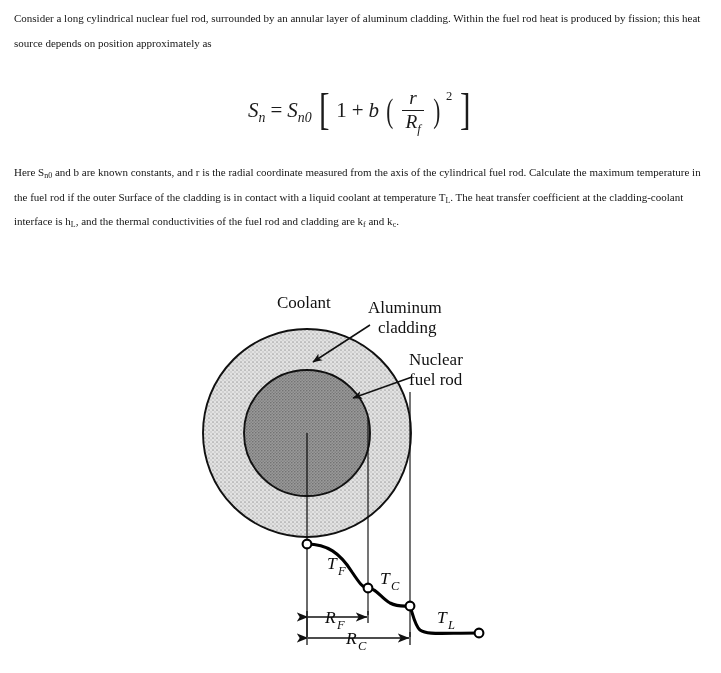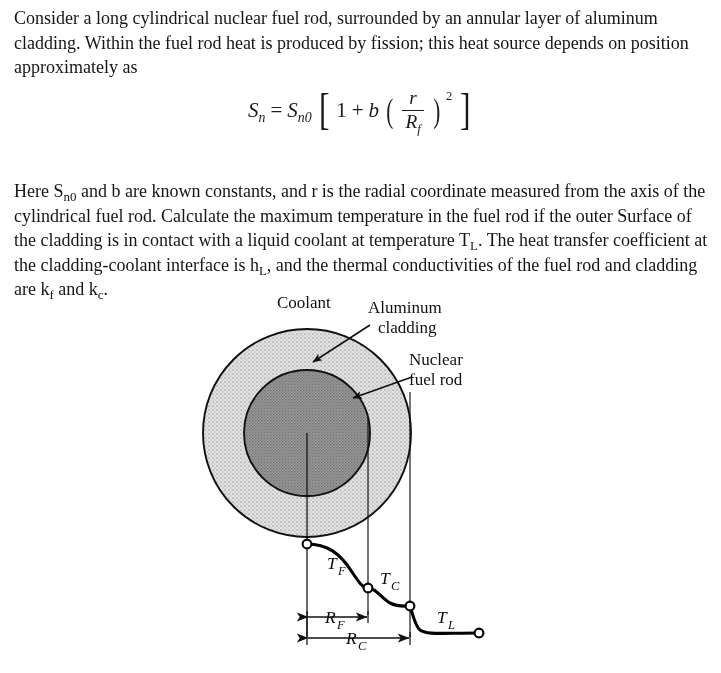--- a/index.html
+++ b/index.html
@@ -21,27 +21,27 @@
     left: 0; top: 0;
     width: 721px;
     height: 673px;
   }
 
   
   .prose {
     position: absolute;
     left: 14px;
     width: 694px;
-    font-size: 18px;
+    font-size: 11px;
     line-height: 24.5px;
     text-align: left;
     color: #151515;
   }
   #para-intro { top: 6px; }
-  #para-body  { top: 179px; }
+  #para-body  { top: 160px; }
 
   .prose p { margin: 0; }
 
   sub { font-size: 0.72em; vertical-align: -0.28em; line-height: 0; }
 
   
   .equation {
     position: absolute;
     left: 0;
     top: 88px;

